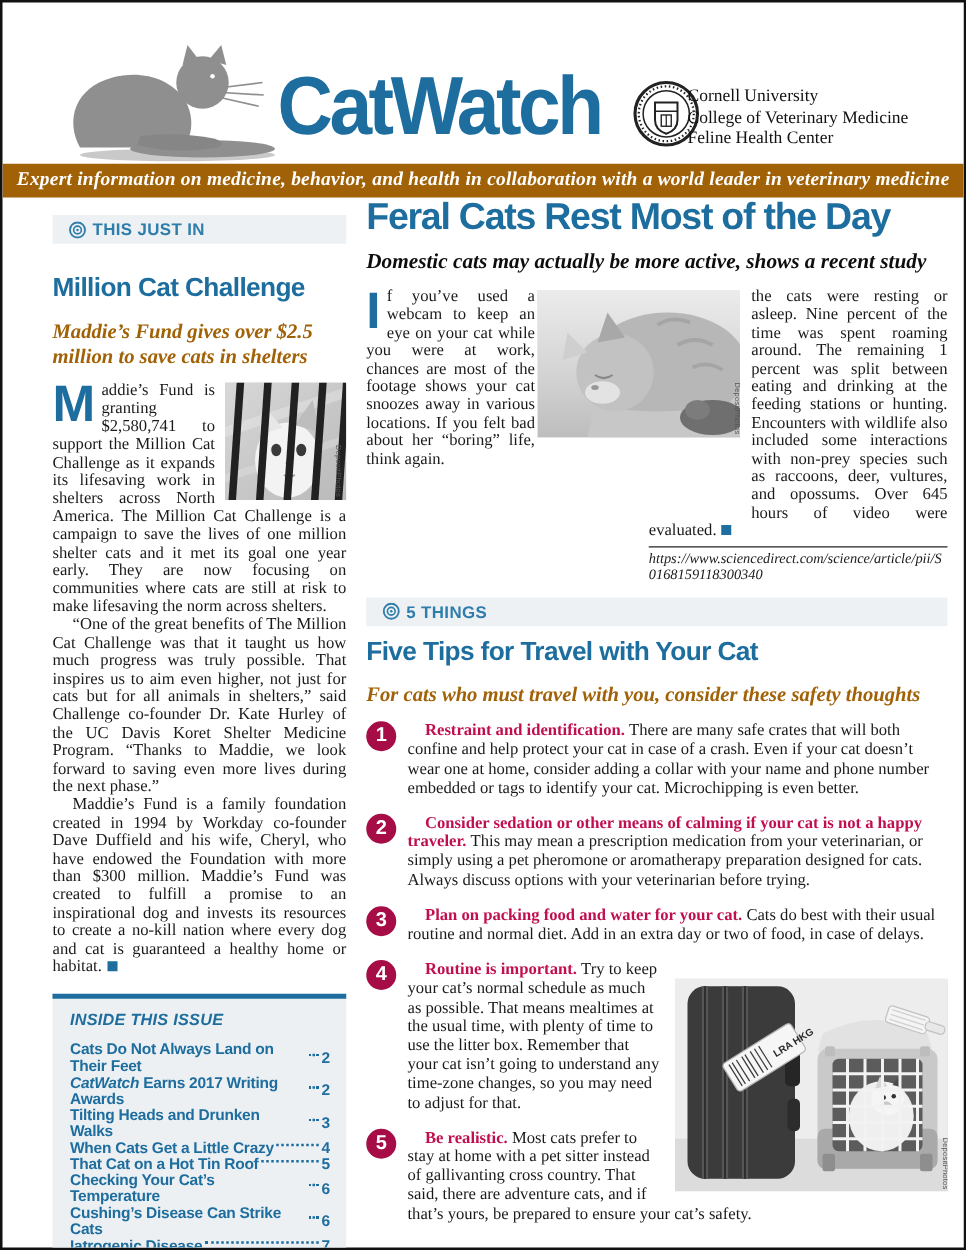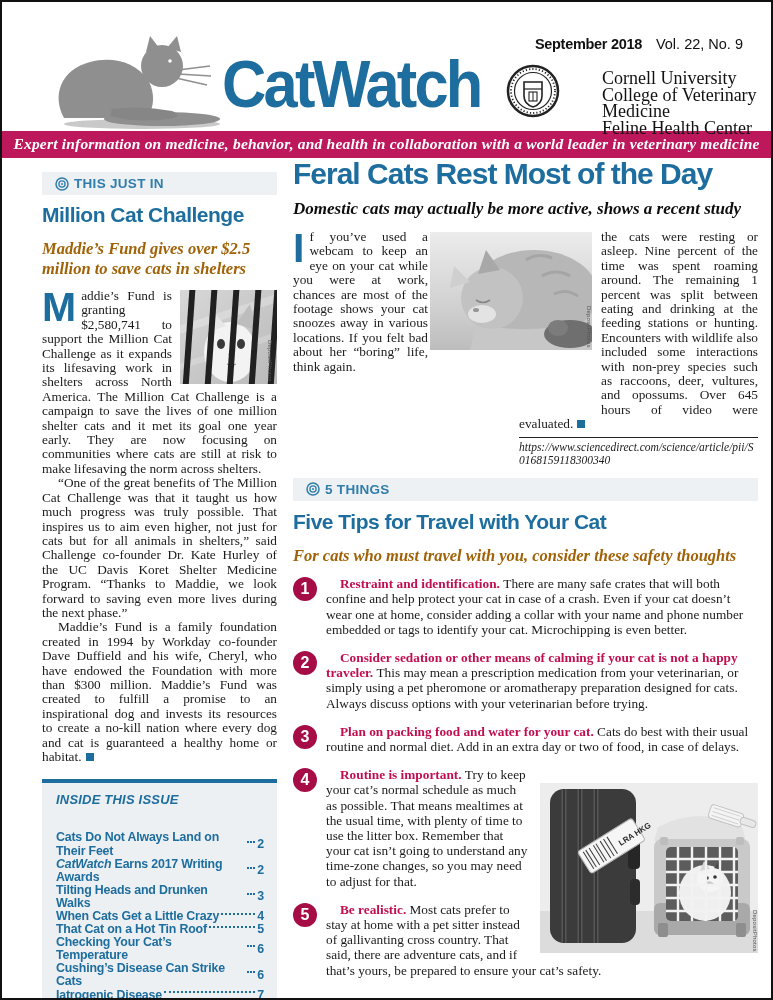--- a/index.html
+++ b/index.html
@@ -14,60 +14,60 @@
   .dateline { position:absolute; top:34px; right:28px; font-family:"Liberation Sans",sans-serif; font-size:14.5px; color:#111; }
   .dateline .date { font-weight:bold; letter-spacing:-.3px; margin-right:14px; }
   .cat-logo { position:absolute; left:48px; top:34px; }
   .logo-title {
     position:absolute; left:220px; top:44px;
     font-family:"Liberation Sans",sans-serif; font-weight:bold; font-size:66px;
     color:#1d6d9f; letter-spacing:-3px; transform:scaleX(.93); transform-origin:left top;
     white-space:nowrap;
   }
   .seal { position:absolute; left:504px; top:62px; }
-  .affiliation { position:absolute; left:600px; top:68px; font-size:18px; line-height:16.5px; color:#111; }
+  .affiliation { position:absolute; left:548px; top:68px; font-size:14px; line-height:16.5px; color:#111; }
   
   .tagline-banner {
-    height:27px; background:#be185d; color:#fff; text-align:center;
+    height:27px; background:#a16207; color:#fff; text-align:center;
     font-style:italic; font-weight:bold; font-size:15.5px; line-height:26px;
     letter-spacing:.2px;
   }
   
   .content { display:flex; padding:0 13px 0 40px; gap:16px; }
   .left-col { width:235px; flex:none; }
   .right-col { flex:1; min-width:0; }
   .kicker-bar {
     margin-top:14px; height:23px; background:#eef1f4; display:flex; align-items:center;
     gap:5px; padding-left:13px;
     font-family:"Liberation Sans",sans-serif; font-size:13.5px; font-weight:bold;
     color:#2e7dab; letter-spacing:.3px;
   }
   h2.sec-head {
-    margin-top:8px; font-family:"Liberation Sans",sans-serif; font-size:21px;
+    margin-top:24px; font-family:"Liberation Sans",sans-serif; font-size:21px;
     color:#1d6d9f; letter-spacing:-.5px; line-height:24px;
   }
   .deck { margin-top:12px; font-style:italic; font-weight:bold; font-size:16.5px; line-height:19.5px; color:#a16207; }
   .body-copy { margin-top:11px; font-size:13.3px; line-height:14.4px; text-align:justify; }
   .body-copy p { margin:0; }
   .body-copy p.ind { text-indent:16px; }
   .dropcap {
     float:left; font-family:"Liberation Sans",sans-serif; font-weight:bold;
     font-size:41px; line-height:33px; color:#1d6d9f; margin:2px 5px 0 0;
   }
   .endmark { display:inline-block; width:8px; height:8px; background:#1d6d9f; margin-left:4px; }
   .photo { position:relative; overflow:hidden; background:#d5d5d5; }
   .photo svg { display:block; }
   .vcredit {
     position:absolute; right:0px; bottom:2px; writing-mode:vertical-rl;
     font-family:"Liberation Sans",sans-serif; font-size:6px; color:#555; letter-spacing:.2px;
   }
   .kitten-photo { float:right; width:97px; height:94px; margin:1px 0 3px 8px; }
   
   .toc-box { margin-top:15px; background:#edf0f2; border-top:4px solid #1d6d9f; padding:9px 13px 11px 14px; }
-  .toc-title { font-family:"Liberation Sans",sans-serif; font-style:italic; font-weight:bold; font-size:13px; color:#1d6d9f; letter-spacing:.2px; margin-bottom:24px; }
+  .toc-title { font-family:"Liberation Sans",sans-serif; font-style:italic; font-weight:bold; font-size:13px; color:#1d6d9f; letter-spacing:.2px; margin-bottom:10px; }
   .toc-row { display:flex; align-items:center; color:#1d6d9f; font-family:"Liberation Sans",sans-serif; font-weight:bold; font-size:12.4px; line-height:13.1px; letter-spacing:-.2px; cursor:pointer; }
   .toc-dots { flex:1; margin:0 2px; border-bottom:2px dotted #1d6d9f; transform:translateY(-3px); min-width:8px; }
   .toc-page { font-weight:bold; }
   
   h1.main-head {
     font-family:"Liberation Sans",sans-serif; font-size:30px;
     color:#1d6d9f; letter-spacing:-1px; line-height:32px; font-weight:bold;
   }
   .deck-lg { margin-top:9px; font-style:italic; font-weight:bold; font-size:17px; color:#0d0d0d; }
   .feral-body { position:relative; margin-top:11px; display:flex; gap:26px; }
@@ -92,23 +92,20 @@
   .tips-b { overflow:visible; }
   .carrier-photo { float:right; width:218px; height:170px; margin:16px 0 0 12px; }
   .clear { clear:both; }
 </style>
 </head>
 <body>
 
 <div class="page">
 
   <header class="masthead">
-    <div class="dateline">
-      <span class="date">September 2018</span><span>Vol. 22, No. 9</span>
-    </div>
 
     <svg class="cat-logo" width="178" height="94" viewBox="0 0 178 94">
       <ellipse cx="92" cy="88" rx="78" ry="5" fill="#c9c9c9"></ellipse>
       <ellipse cx="112" cy="83" rx="58" ry="7" fill="#8f8f8f"></ellipse>
       <path d="M14 82 C 2 60 10 34 40 26 C 62 20 86 26 98 44 C 106 58 104 74 96 82 Z" fill="#8f8f8f"></path>
       <circle cx="112" cy="30" r="21" fill="#8f8f8f"></circle>
       <polygon points="96,16 100,0 110,13" fill="#8f8f8f"></polygon>
       <polygon points="117,12 127,0 131,16" fill="#8f8f8f"></polygon>
       <circle cx="120" cy="25" r="1.8" fill="#fff"></circle>
       <g stroke="#8f8f8f" stroke-width="1.4">

